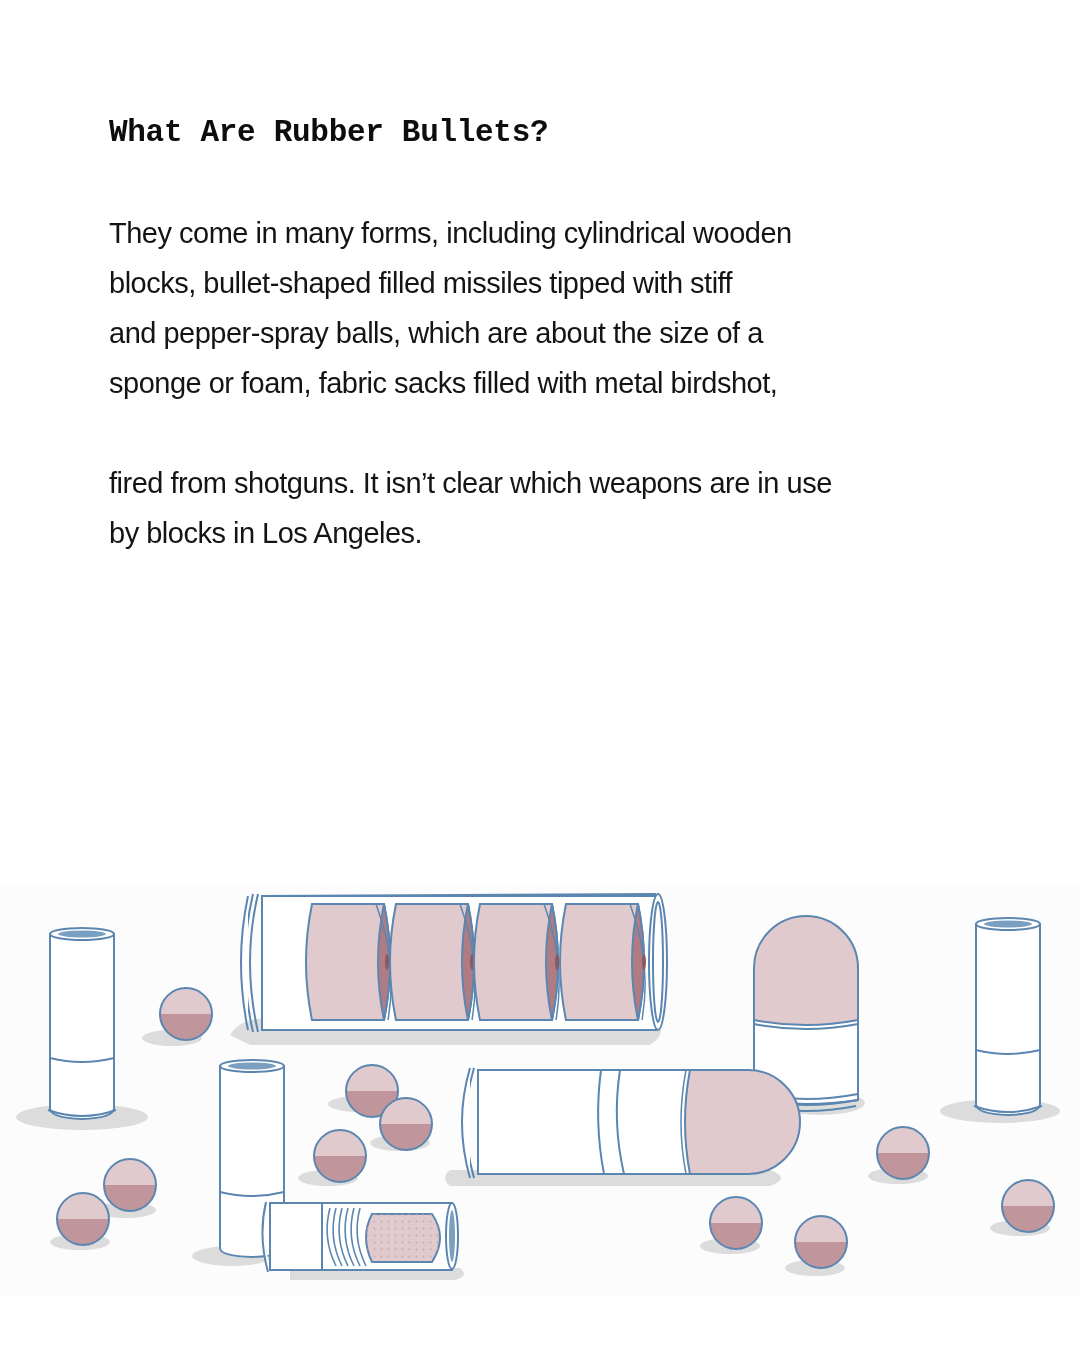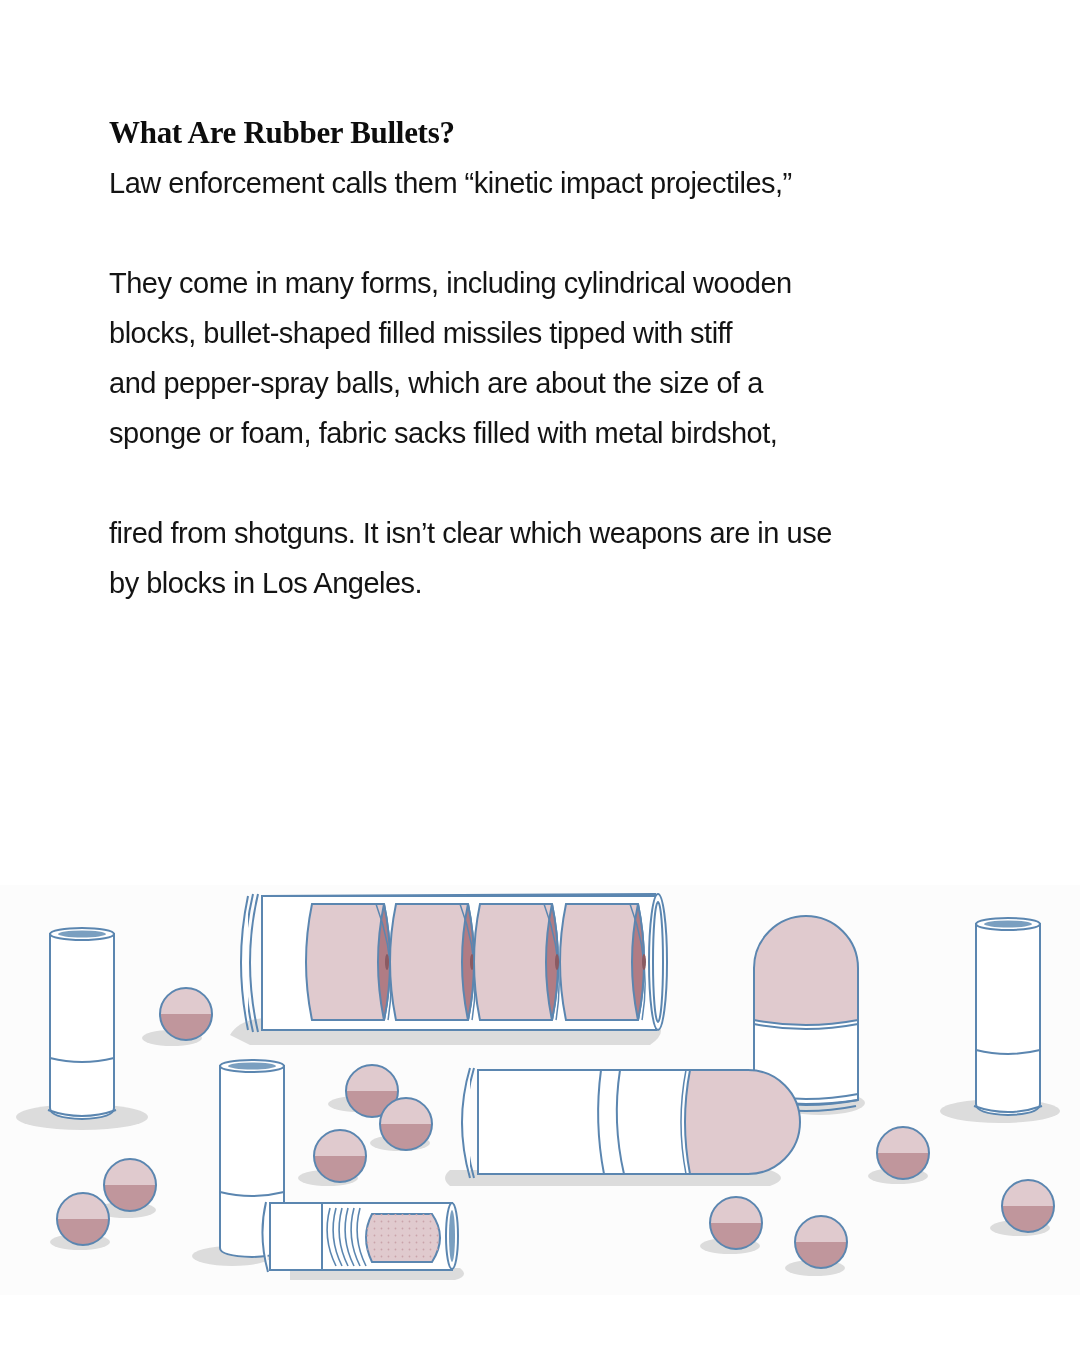--- a/index.html
+++ b/index.html
@@ -15,21 +15,21 @@
       font-family: "Liberation Sans", "DejaVu Sans", sans-serif;
       color: #111111;
     }
     .article {
       position: absolute;
       left: 109px;
       top: 108px;
       width: 900px;
     }
     .title {
-      font-family: Liberation Serif, serif;
+      font-family: Liberation Mono, monospace;
       font-weight: 700;
       font-size: 31px;
       line-height: 50px;
       margin: 0;
       letter-spacing: -0.3px;
       color: #0d0d0d;
     }
     .para {
       font-family: "Liberation Sans", sans-serif;
       font-weight: 400;
@@ -50,21 +50,20 @@
     }
     .illustration svg { display: block; }
   </style>
 </head>
 <body>
 
 <main class="article">
   <h1 class="title">What Are Rubber Bullets?</h1>
 
   <p class="para">
-    <span class="line">Law enforcement calls them “kinetic impact projectiles,”</span>
   </p>
 
   <p class="para">
     <span class="line">They come in many forms, including cylindrical wooden</span>
     <span class="line">blocks, bullet-shaped filled missiles tipped with stiff</span>
     <span class="line">and pepper-spray balls, which are about the size of a</span>
     <span class="line">sponge or foam, fabric sacks filled with metal birdshot,</span>
   </p>
 
   <p class="para">

